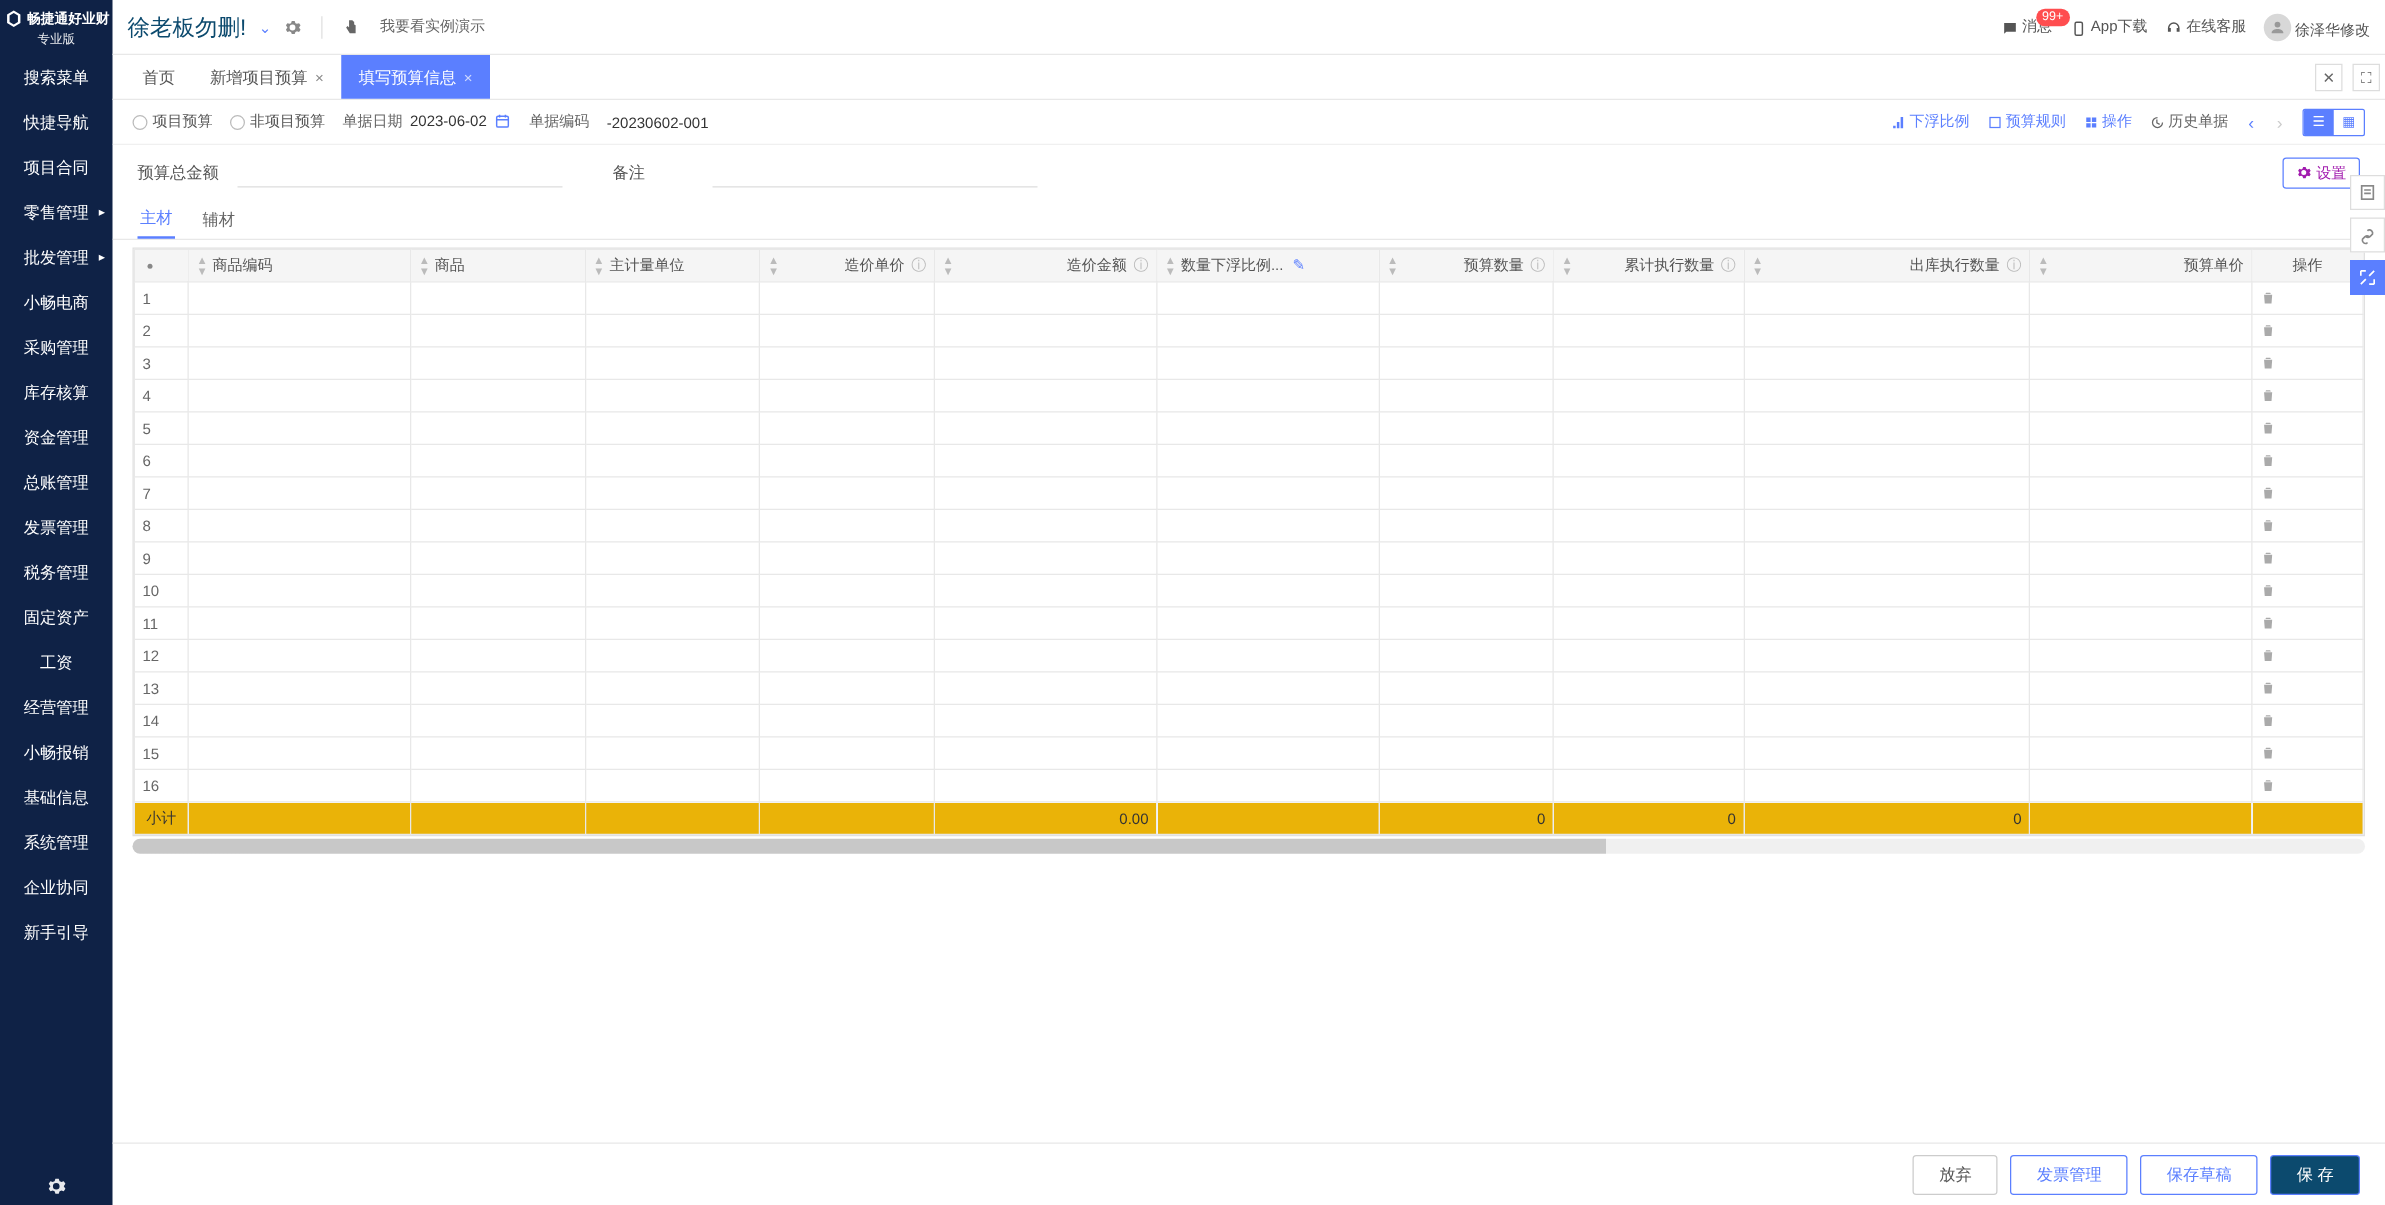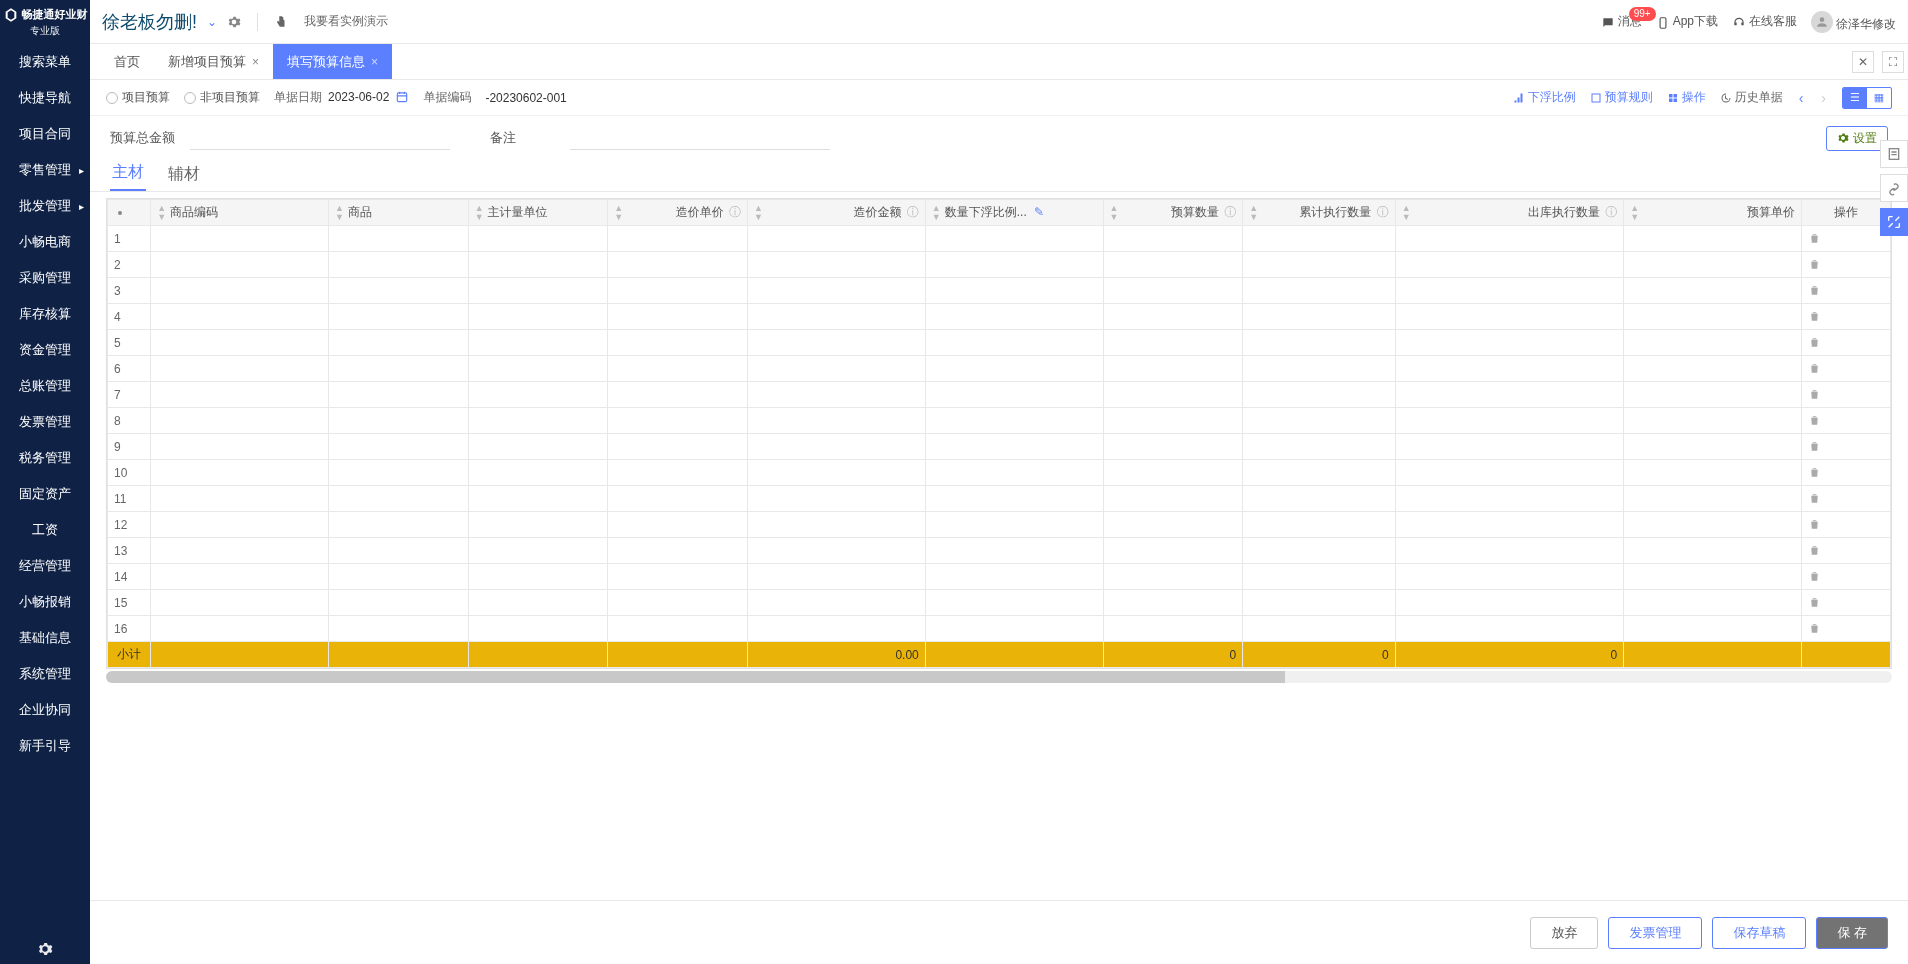--- a/index.html
+++ b/index.html
@@ -49,44 +49,44 @@
 .nav-arrow{color:#5b7fff;cursor:pointer;padding:0 2px;font-size:14px}
 .nav-arrow.dis{color:#ccc}
 .view-toggle{display:flex;border:1px solid #5b7fff;border-radius:2px;overflow:hidden}
 .view-toggle span{width:24px;height:20px;display:flex;align-items:center;justify-content:center;cursor:pointer;font-size:11px}
 .view-toggle .on{background:#5b7fff;color:#fff}
 .view-toggle .off{color:#5b7fff}
 .summary{height:44px;display:flex;align-items:center;padding:0 20px;gap:40px}
 .sum-item{display:flex;align-items:center;gap:10px}
 .sum-lbl{color:#555;font-size:13px;min-width:70px}
 .sum-input{border:none;border-bottom:1px solid #ddd;min-width:260px;height:24px;outline:none}
-.settings-btn{margin-left:auto;border:1px solid #5b7fff;color:#4d7c0f;padding:3px 10px;border-radius:3px;cursor:pointer;display:flex;align-items:center;gap:4px;font-size:12px}
+.settings-btn{margin-left:auto;border:1px solid #5b7fff;color:#a21caf;padding:3px 10px;border-radius:3px;cursor:pointer;display:flex;align-items:center;gap:4px;font-size:12px}
 .mat-tabs{height:32px;display:flex;align-items:flex-end;padding:0 20px;gap:20px;border-bottom:1px solid #e8e8e8}
-.mat-tab{padding:6px 2px;cursor:pointer;color:#666;font-size:16px}
+.mat-tab{padding:6px 2px;cursor:pointer;color:#666;font-size:13px}
 .mat-tab.active{color:#5b7fff;border-bottom:2px solid #5b7fff}
 .table-wrap{margin:6px 16px 0;border:1px solid #e0e0e0;overflow:hidden}
 .grid{width:100%;border-collapse:collapse;table-layout:fixed}
 .grid th,.grid td{border:1px solid #e8e8e8;height:26px;font-size:12px;padding:0 6px;text-align:left;white-space:nowrap;overflow:hidden}
 .grid th{background:#f5f5f5;font-weight:normal;color:#555;position:relative}
 .grid th .sort{float:left;color:#bbb;font-size:9px;line-height:9px;margin-right:4px;display:flex;flex-direction:column}
 .grid th.center,.grid td.center{text-align:center}
 .grid th.right,.grid td.right{text-align:right}
 .help-icon{color:#bbb;margin-left:2px}
 .edit-icon{color:#5b7fff;margin-left:4px}
 .row-idx{text-align:center;color:#666}
 .trash{text-align:center;color:#aaa;cursor:pointer}
 .subtotal td{background:#eab308}
 .fake-scroll{height:12px;margin:2px 16px;background:linear-gradient(to right,#c8c8c8 0,#c8c8c8 66%,#f0f0f0 66%);border-radius:6px}
 .side-rail{position:absolute;right:0;top:60px;display:flex;flex-direction:column;gap:6px}
 .rail-btn{width:28px;height:28px;border:1px solid #ddd;display:flex;align-items:center;justify-content:center;cursor:pointer;color:#888;background:#fff;font-size:14px}
 .rail-btn.active{background:#5b7fff;color:#fff;border-color:#5b7fff}
-.footer{height:64px;border-top:1px solid #e8e8e8;display:flex;align-items:center;justify-content:flex-end;padding:0 20px;gap:10px}
+.footer{height:50px;border-top:1px solid #e8e8e8;display:flex;align-items:center;justify-content:flex-end;padding:0 20px;gap:10px}
 .btn{padding:6px 20px;border:1px solid #ccc;background:#fff;border-radius:3px;cursor:pointer;font-size:13px;color:#555}
 .btn.outline{border-color:#5b7fff;color:#5b7fff}
-.btn.primary{background:#737373;color:#fff;border-color:#5b7fff}
+.btn.primary{background:#0c4a6e;color:#fff;border-color:#5b7fff}
 svg{display:block}
 </style>
 </head>
 <body>
 
 <div class="app">
   <aside class="sidebar">
     <div class="logo-area">
       <div class="logo-row">
         <span class="logo-icon">

